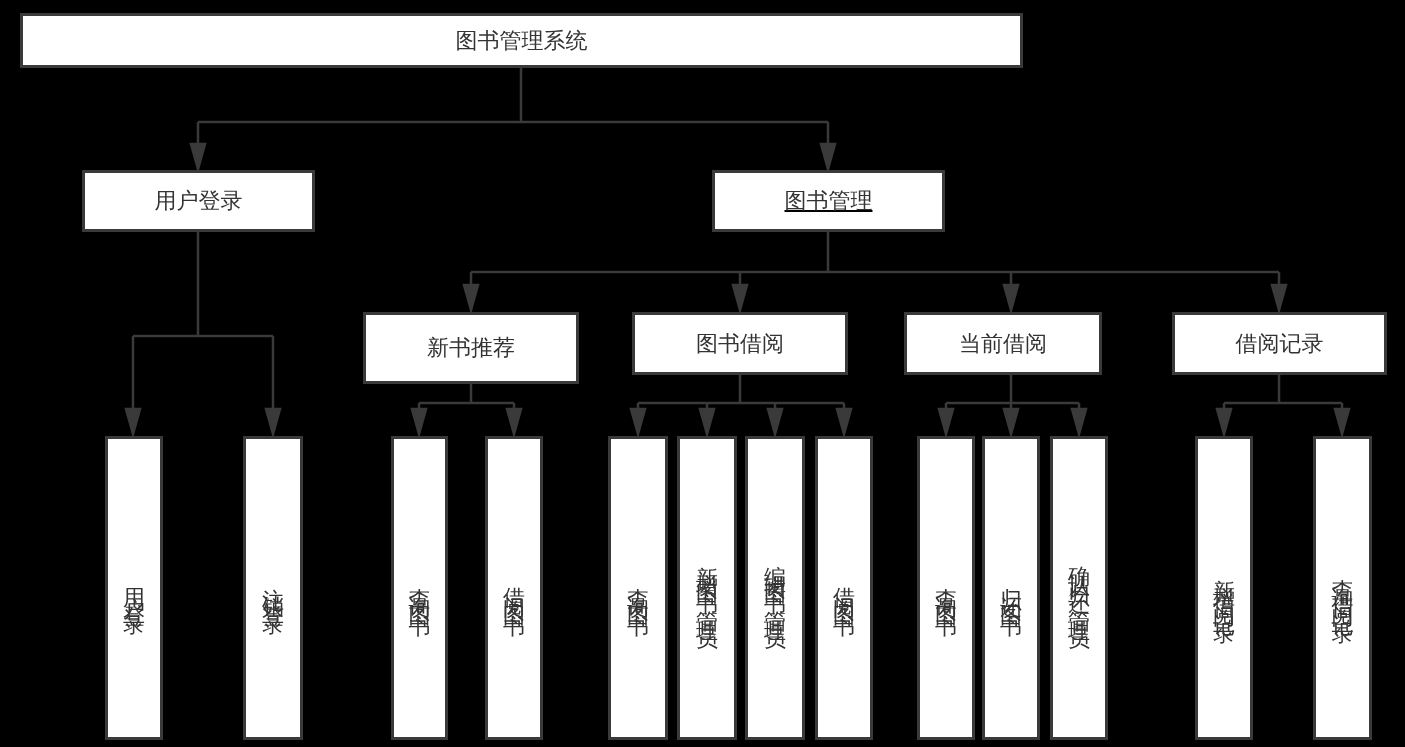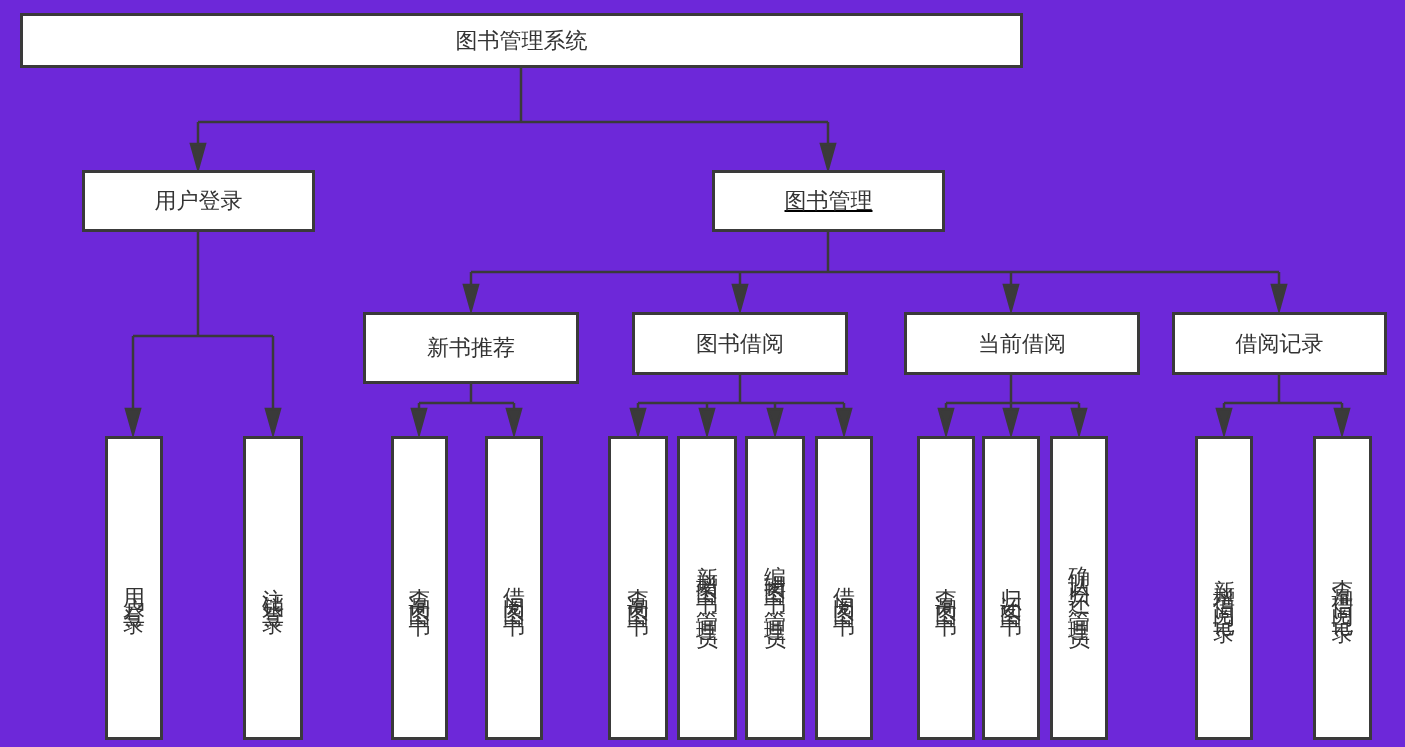--- a/index.html
+++ b/index.html
@@ -4,21 +4,21 @@
 <style>
   html, body {
     margin: 0; padding: 0;
     background: #ffffff;
     font-family: "Liberation Sans", sans-serif;
   }
   #stage {
     position: relative;
     width: 1405px;
     height: 747px;
-    background: #6d28d9;
+    background: #000000;
     overflow: hidden;
   }
   #edges {
     position: absolute;
     left: 0; top: 0;
     z-index: 0;
   }
   .node {
     position: absolute;
     box-sizing: border-box;
@@ -149,21 +149,21 @@
   <div class="node" style="left:712px; top:170px; width:233px; height:62px;text-decoration:underline;">
     <span class="label">图书管理</span>
   </div>
 
   <div class="node" style="left:363px; top:312px; width:216px; height:72px;">
     <span class="label">新书推荐</span>
   </div>
   <div class="node" style="left:632px; top:312px; width:216px; height:63px;text-align:center;">
     <span class="label">图书借阅</span>
   </div>
-  <div class="node" style="left:904px; top:312px; width:236px; height:63px;">
+  <div class="node" style="left:904px; top:312px; width:198px; height:63px;">
     <span class="label">当前借阅</span>
   </div>
   <div class="node" style="left:1172px; top:312px; width:215px; height:63px;">
     <span class="label">借阅记录</span>
   </div>
 
   <div class="node leaf" style="left:105px; width:58px;">
     <span class="label">用户登录</span>
   </div>
   <div class="node leaf" style="left:243px; width:60px;">

